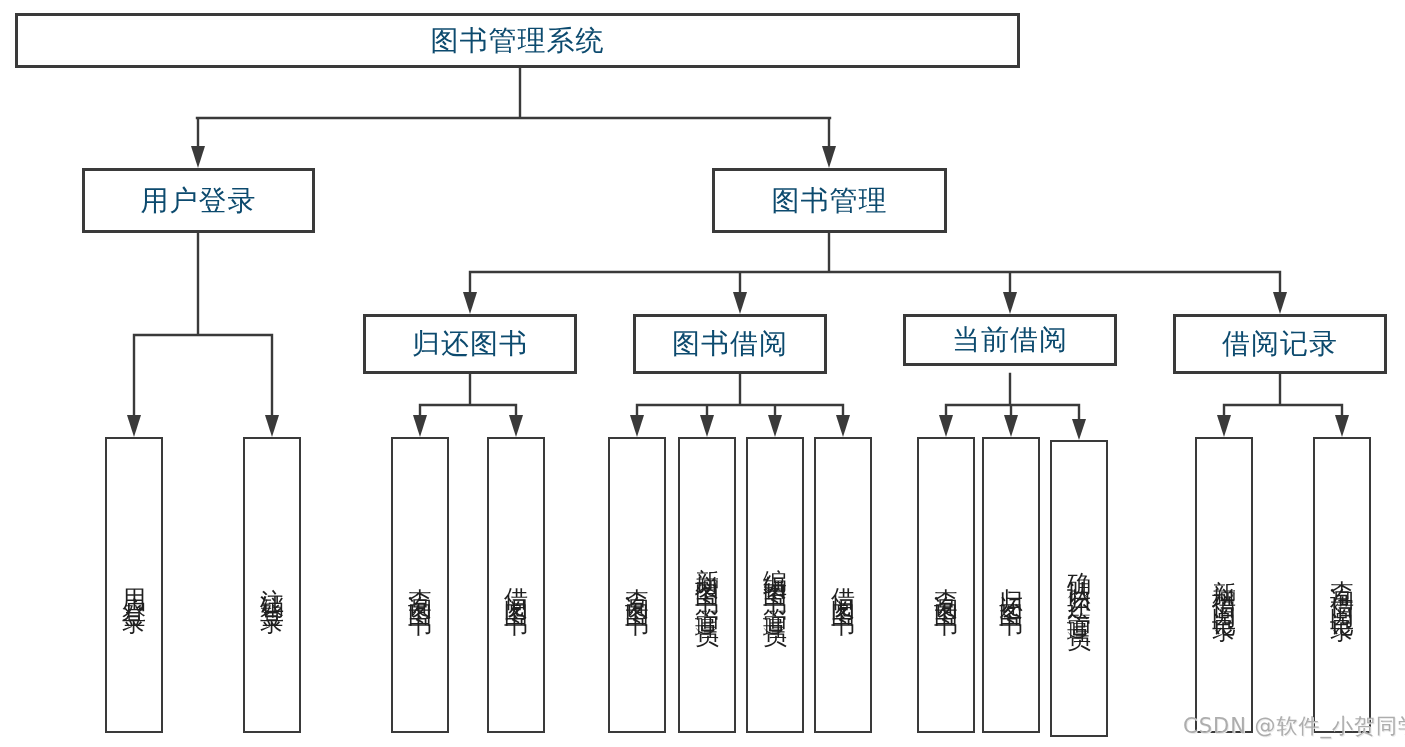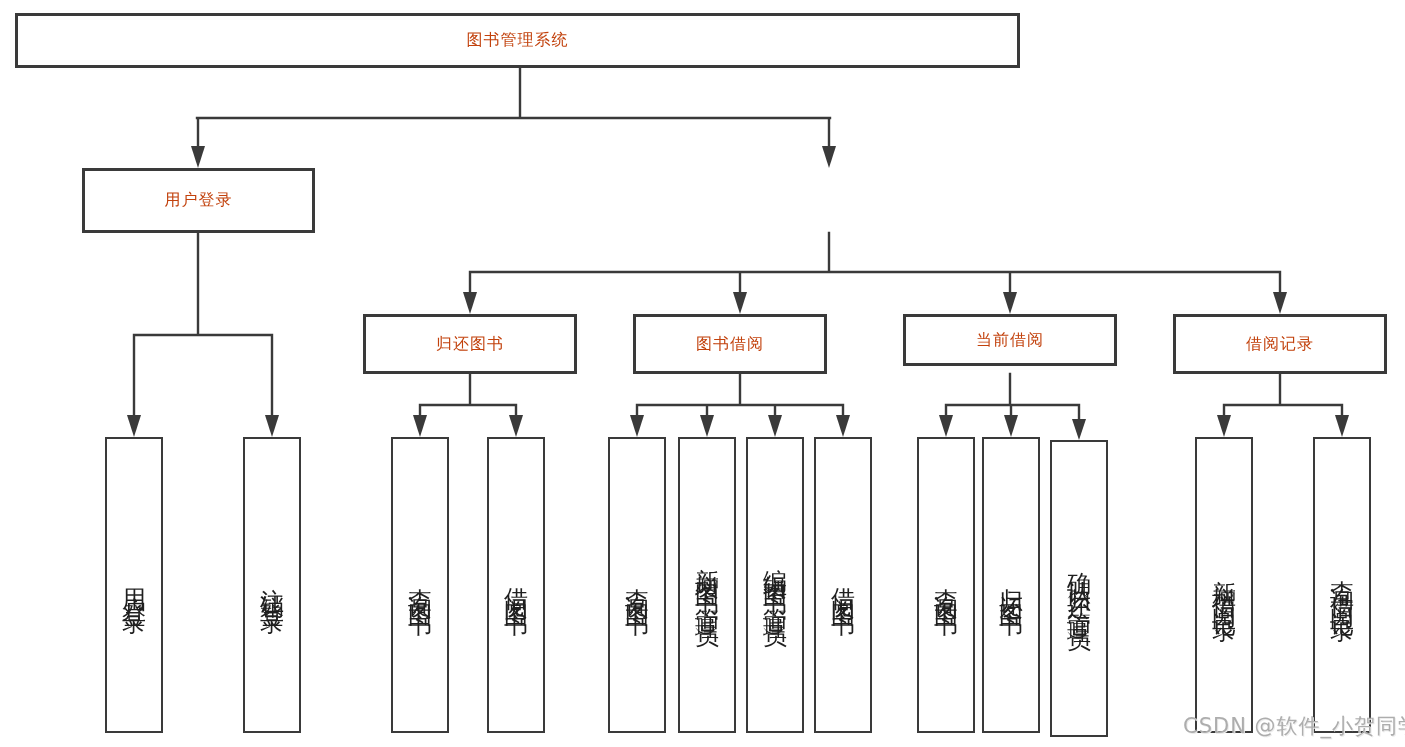--- a/index.html
+++ b/index.html
@@ -6,21 +6,21 @@
   .canvas {
     position:relative; width:1405px; height:747px; background:#ffffff;
     font-family:"DejaVu Sans", sans-serif; overflow:hidden;
   }
   svg.wires { position:absolute; left:0; top:0; z-index:1; }
   svg.wires path { stroke:#3a3a3a; stroke-width:2.4; fill:none; stroke-linecap:square; }
   svg.wires polygon { fill:#3a3a3a; stroke:none; }
   .hbox {
     position:absolute; box-sizing:border-box; background:#ffffff;
     border:3px solid #3a3a3a; display:flex; align-items:center; justify-content:center;
-    font-size:16px; color:#c2410c; z-index:2; letter-spacing:1px;
+    font-size:28px; color:#0c4a6e; z-index:2; letter-spacing:1px;
   }
   .vbox {
     position:absolute; box-sizing:border-box; background:#ffffff;
     border:2.5px solid #3a3a3a; display:flex; align-items:center; justify-content:center;
     z-index:2;
   }
   .vbox span {
     writing-mode:vertical-rl; text-orientation:mixed;
     font-size:24px; letter-spacing:8px; line-height:1; color:#1f1f1f;
   }
@@ -85,20 +85,23 @@
     </g>
   </svg>
 
   <div class="hbox" style="left:15px;top:13px;width:1005px;height:55px">
     <span>图书管理系统</span>
   </div>
 
   <div class="hbox" style="left:82px;top:168px;width:233px;height:65px">
     <span>用户登录</span>
   </div>
+  <div class="hbox" style="left:712px;top:168px;width:235px;height:65px">
+    <span>图书管理</span>
+  </div>
 
   <div class="hbox" style="left:363px;top:314px;width:214px;height:60px">
     <span>归还图书</span>
   </div>
   <div class="hbox" style="left:633px;top:314px;width:194px;height:60px">
     <span>图书借阅</span>
   </div>
   <div class="hbox" style="left:903px;top:314px;width:214px;height:52px">
     <span>当前借阅</span>
   </div>

